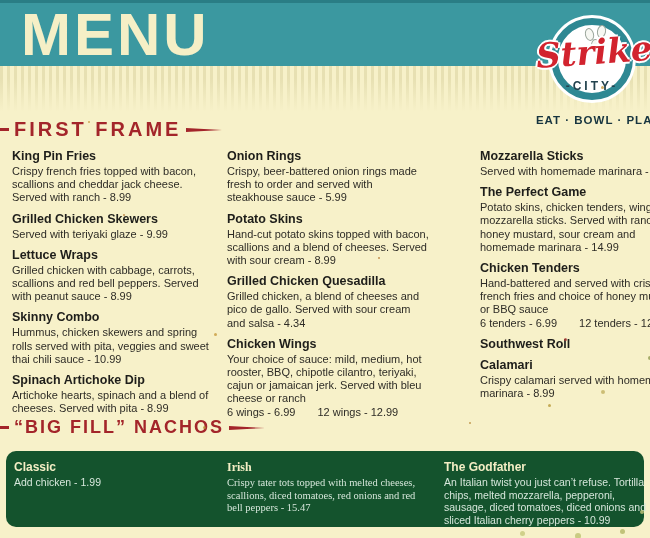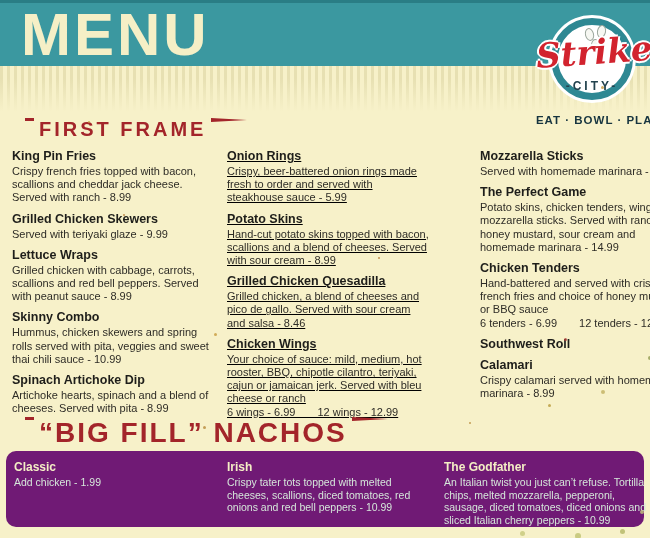--- a/index.html
+++ b/index.html
@@ -46,47 +46,47 @@
   .city{
     position:absolute;left:551px;top:79px;width:82px;text-align:center;
     font-size:12px;font-weight:bold;letter-spacing:3px;color:#23424e;
   }
   .tagline{
     position:absolute;left:523px;top:114px;width:150px;text-align:center;
     font-size:11.5px;font-weight:bold;letter-spacing:1px;color:#16343f;
   }
   
   .section-head{
-    position:absolute;display:flex;align-items:flex-start;
-    color:#a3252a;font-weight:bold;white-space:nowrap;padding-left:25px;
+    position:absolute;display:flex;align-items:center;
+    color:#a3252a;font-weight:bold;white-space:nowrap;
   }
   .dash-left{width:9px;height:3px;background:#a3252a;margin-right:5px;flex:none;}
   .head-arrow{
     width:0;height:0;margin-left:5px;flex:none;
     border-top:2.5px solid transparent;border-bottom:2.5px solid transparent;
     border-left:36px solid #a3252a;
   }
   #first-frame{left:0;top:118px;font-size:20px;letter-spacing:3px;}
-  #nachos-head{left:0;top:417px;font-size:28px;letter-spacing:2px;}
+  #nachos-head{left:0;top:417px;font-size:18px;letter-spacing:2px;}
   
   .col{position:absolute;top:149px;}
   #col1{left:12px;width:198px;}
-  #col2{left:227px;width:202px;text-decoration:underline;}
+  #col2{left:227px;width:202px;}
   #col3{left:432px;width:206px;margin-left:48px;}
   .item{margin-bottom:7px;}
   .item-name{font-size:12.5px;font-weight:bold;color:#1e1e1a;margin-bottom:2px;}
   .item-desc{font-size:11px;line-height:13.2px;color:#2e2c26;}
   
   .nachos-panel{
     position:absolute;left:6px;top:451px;width:638px;height:76px;
-    background:#701a75;border-radius:10px;
+    background:#14532d;border-radius:10px;
   }
   .panel-col{position:absolute;top:9px;}
   #pcol1{left:8px;width:200px;}
-  #pcol2{left:221px;width:202px;}
+  #pcol2{left:221px;width:202px;font-family:Liberation Serif, serif;}
   #pcol3{left:438px;width:206px;}
   .panel-col .item-name{color:#f4eec5;font-size:12px;}
   .panel-col .item-desc{color:#d5e6da;font-size:10.5px;line-height:12.6px;}
   
   .speck{position:absolute;border-radius:50%;opacity:.8;}
 </style>
 </head>
 <body>
 
 <div class="stage">
@@ -137,21 +137,21 @@
       <div class="item">
         <div class="item-name">Onion Rings</div>
         <div class="item-desc">Crispy, beer-battered onion rings made fresh to order and served with steakhouse sauce - 5.99</div>
       </div>
       <div class="item">
         <div class="item-name">Potato Skins</div>
         <div class="item-desc">Hand-cut potato skins topped with bacon, scallions and a blend of cheeses. Served with sour cream - 8.99</div>
       </div>
       <div class="item">
         <div class="item-name">Grilled Chicken Quesadilla</div>
-        <div class="item-desc">Grilled chicken, a blend of cheeses and pico de gallo. Served with sour cream and salsa - 8.46</div>
+        <div class="item-desc">Grilled chicken, a blend of cheeses and pico de gallo. Served with sour cream and salsa - 4.34</div>
       </div>
       <div class="item">
         <div class="item-name">Chicken Wings</div>
         <div class="item-desc">Your choice of sauce: mild, medium, hot rooster, BBQ, chipotle cilantro, teriyaki, cajun or jamaican jerk. Served with bleu cheese or ranch</div>
         <div class="item-desc">6 wings - 6.99  12 wings - 12.99</div>
       </div>
     </div>
   <div class="col" id="col3">
       <div class="item">
         <div class="item-name">Mozzarella Sticks</div>
@@ -184,21 +184,21 @@
   <div class="nachos-panel">
     <div class="panel-col" id="pcol1">
         <div class="item">
           <div class="item-name">Classic</div>
           <div class="item-desc">Add chicken - 1.99</div>
         </div>
       </div>
     <div class="panel-col" id="pcol2">
         <div class="item">
           <div class="item-name">Irish</div>
-          <div class="item-desc">Crispy tater tots topped with melted cheeses, scallions, diced tomatoes, red onions and red bell peppers - 10.99</div>
+          <div class="item-desc">Crispy tater tots topped with melted cheeses, scallions, diced tomatoes, red onions and red bell peppers - 15.47</div>
         </div>
       </div>
     <div class="panel-col" id="pcol3">
         <div class="item">
           <div class="item-name">The Godfather</div>
           <div class="item-desc">An Italian twist you just can’t refuse. Tortilla chips, melted mozzarella, pepperoni, sausage, diced tomatoes, diced onions and sliced Italian cherry peppers - 10.99</div>
         </div>
       </div>
   </div>
 

